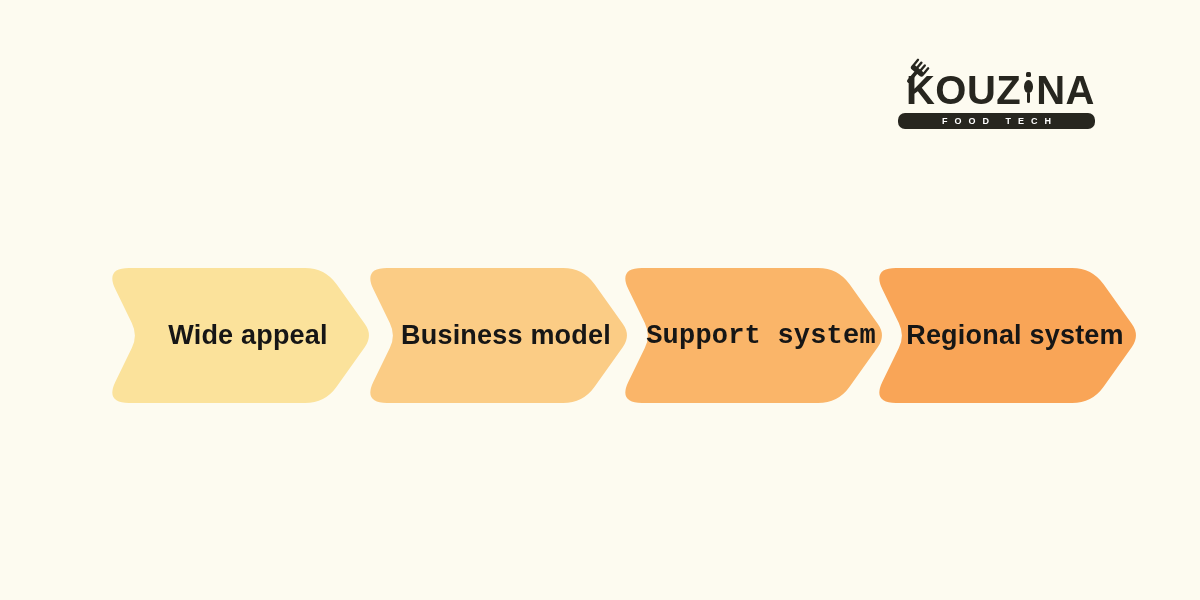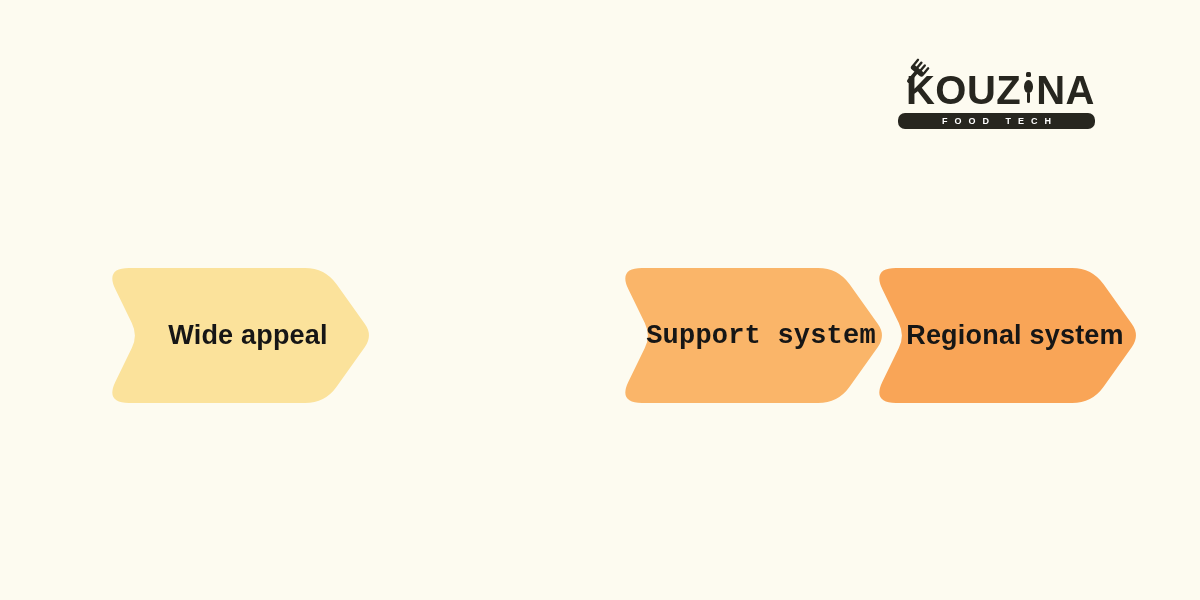--- a/index.html
+++ b/index.html
@@ -121,20 +121,26 @@
 
 <div class="flow">
 
   <div class="step step-1">
     <svg width="268" height="135" viewBox="0 0 268 135" aria-hidden="true">
       <path d="M 10.5 21.6 Q 0 0 24 0 L 200 0 Q 220 0 231.6 16.3 L 259.9 56.1 Q 268 67.5 259.9 78.9 L 231.6 118.7 Q 220 135 200 135 L 24 135 Q 0 135 10.5 113.4 L 26.8 80.1 Q 33 67.5 26.8 54.9 Z" fill="#FBE29B"></path>
     </svg>
     <div class="step-label">Wide appeal</div>
   </div>
 
+  <div class="step step-2">
+    <svg width="268" height="135" viewBox="0 0 268 135" aria-hidden="true">
+      <path d="M 10.5 21.6 Q 0 0 24 0 L 200 0 Q 220 0 231.6 16.3 L 259.9 56.1 Q 268 67.5 259.9 78.9 L 231.6 118.7 Q 220 135 200 135 L 24 135 Q 0 135 10.5 113.4 L 26.8 80.1 Q 33 67.5 26.8 54.9 Z" fill="#FBCC85"></path>
+    </svg>
+    <div class="step-label">Business model</div>
+  </div>
 
   <div class="step step-3">
     <svg width="268" height="135" viewBox="0 0 268 135" aria-hidden="true">
       <path d="M 10.5 21.6 Q 0 0 24 0 L 200 0 Q 220 0 231.6 16.3 L 259.9 56.1 Q 268 67.5 259.9 78.9 L 231.6 118.7 Q 220 135 200 135 L 24 135 Q 0 135 10.5 113.4 L 26.8 80.1 Q 33 67.5 26.8 54.9 Z" fill="#FAB569"></path>
     </svg>
     <div class="step-label">Support system</div>
   </div>
 
   <div class="step step-4">
     <svg width="268" height="135" viewBox="0 0 268 135" aria-hidden="true">

